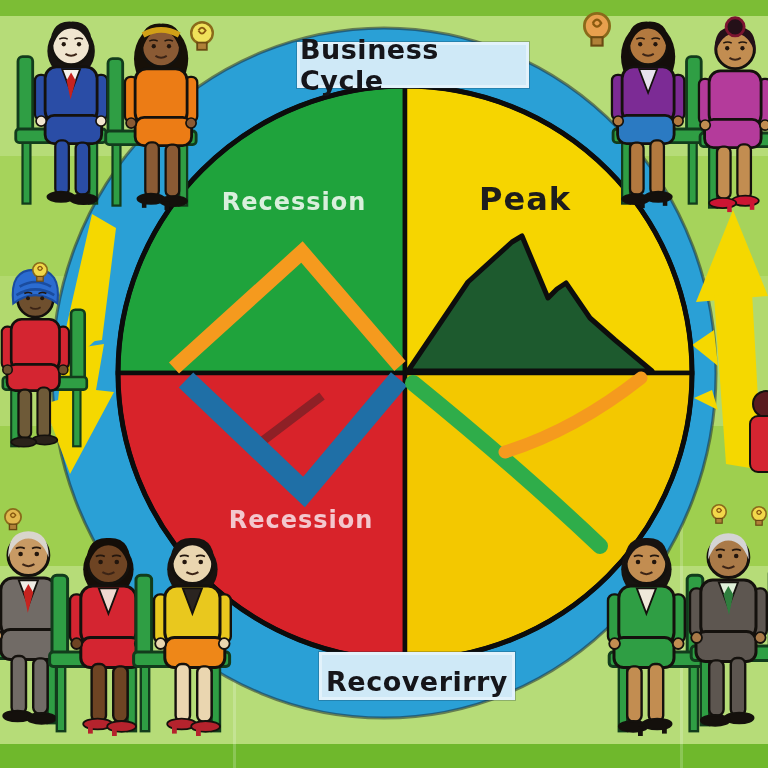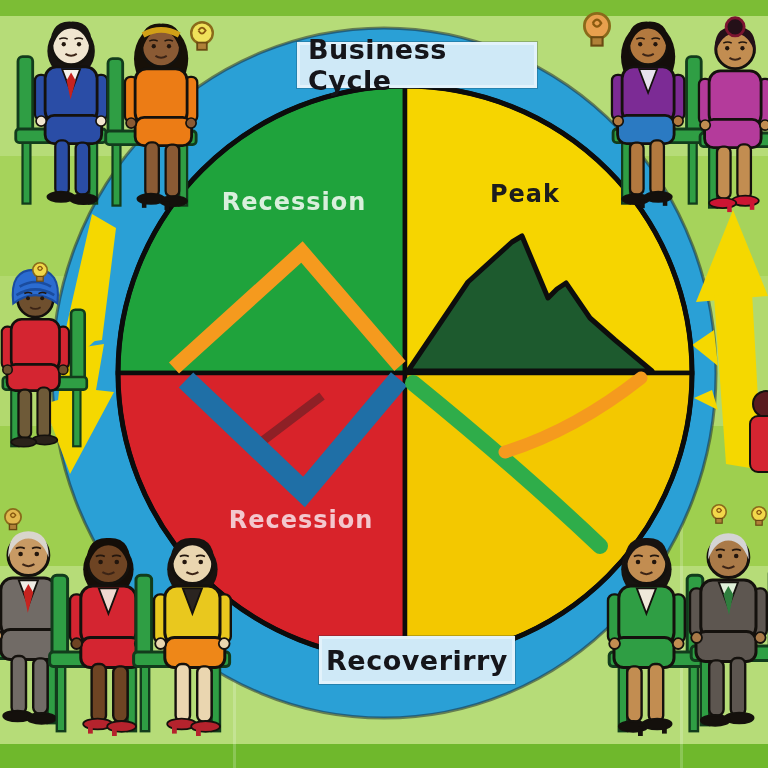--- a/index.html
+++ b/index.html
@@ -23,25 +23,25 @@
   #scene{z-index:1;}
   #people-layer{z-index:5;}
   .seam{position:absolute;width:3px;top:498px;height:270px;background:rgba(255,255,255,.20);z-index:0;}
   .banner{
     position:absolute;z-index:4;
     background:#cfe9f7;border:3px solid #e2f2fb;
     box-shadow:0 0 0 1px rgba(20,40,60,.25);
     display:flex;align-items:center;justify-content:center;
     font-weight:600;color:#15151a;letter-spacing:.5px;
   }
-  #title-banner{left:297px;top:42px;width:226px;height:40px;font-size:27px;padding-left:8px;}
-  #bottom-banner{left:319px;top:636px;width:190px;height:42px;font-size:27px;}
+  #title-banner{left:297px;top:42px;width:226px;height:40px;font-size:27px;}
+  #bottom-banner{left:319px;top:652px;width:190px;height:42px;font-size:27px;align-items:flex-end;}
   .qlabel{position:absolute;z-index:4;font-weight:600;letter-spacing:1px;text-align:center;}
   #label-expansion{left:203px;top:188px;width:182px;font-size:24px;}
-  #label-peak{left:466px;top:180px;width:118px;font-size:24px;font-weight:700;}
+  #label-peak{left:466px;top:180px;width:118px;font-size:32px;font-weight:700;}
   #label-recession{left:210px;top:506px;width:182px;font-size:24px;}
 </style>
 </head>
 <body>
 
 <div id="canvas">
 
   <div class="seam" style="left:233px"></div>
   <div class="seam" style="left:680px"></div>
 

